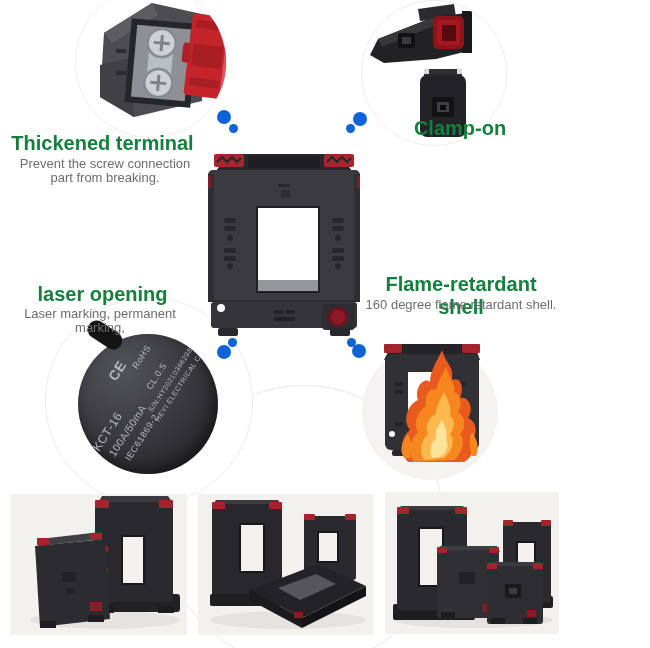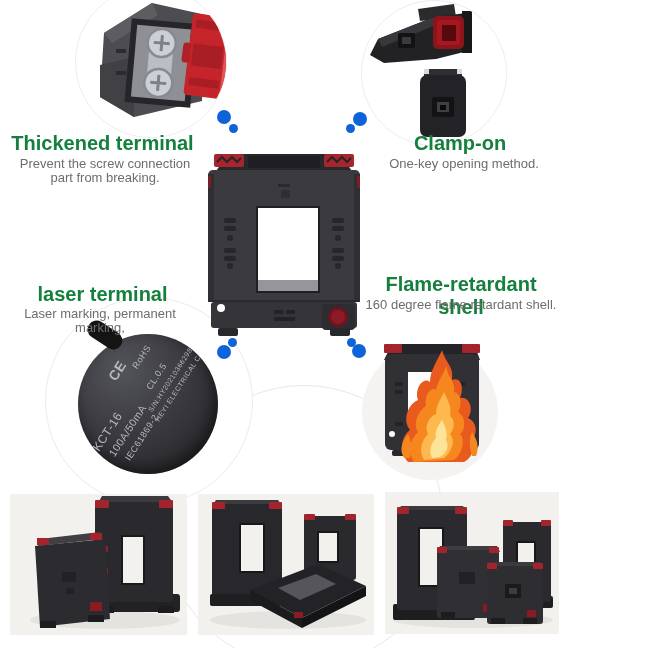--- a/index.html
+++ b/index.html
@@ -33,21 +33,21 @@
   .m-rating{left:12px;top:41px;font-size:10.5px;}
   .m-class{left:88px;top:37px;font-size:9px;}
   .m-standard{left:17px;top:58px;font-size:9px;}
   .m-serial{left:70px;top:52px;font-size:7px;}
   .m-company{left:66px;top:63px;font-size:7px;}
   
   .callout-title{color:#15803d;font-weight:bold;font-size:20px;text-align:center;}
   .callout-desc{color:#6d6d6d;font-size:13px;line-height:13.5px;text-align:center;}
   .t1{left:10px;top:132px;width:185px;}
   .d1{left:10px;top:157px;width:190px;}
-  .t2{left:374px;top:132px;width:172px;}
+  .t2{left:374px;top:117px;width:172px;}
   .d2{left:374px;top:157px;width:180px;}
   .t3{left:10px;top:283px;width:185px;}
   .d3{left:0;top:307px;width:200px;}
   .t4{left:361px;top:273px;width:200px;}
   .d4{left:361px;top:298px;width:200px;}
   
   .dot{position:absolute;border-radius:50%;background:#0f63d8;}
   .dot-b{width:14px;height:14px;}
   .dot-s{width:9px;height:9px;}
   .dA1{left:217px;top:110px;} .dA2{left:229px;top:124px;}
@@ -216,25 +216,22 @@
   <div class="dot dot-s dD1"></div>
   <div class="dot dot-b dD2"></div>
 
   <div class="abs callout-title t1">Thickened terminal</div>
   <div class="abs callout-desc d1">
     <div>Prevent the screw connection</div>
     <div>part from breaking.</div>
   </div>
 
   <div class="abs callout-title t2">Clamp-on</div>
-  <div class="abs callout-desc d2">
-    <div>One-key opening method.</div>
-  </div>
-
-  <div class="abs callout-title t3">laser terminal</div>
+
+  <div class="abs callout-title t3">laser opening</div>
   <div class="abs callout-desc d3">
     <div>Laser marking, permanent marking,</div>
   </div>
 
   <div class="abs callout-title t4">Flame-retardant shell</div>
   <div class="abs callout-desc d4">
     <div>160 degree flame retardant shell.</div>
   </div>
 
   <svg class="abs photo p1" viewBox="0 0 177 141">

